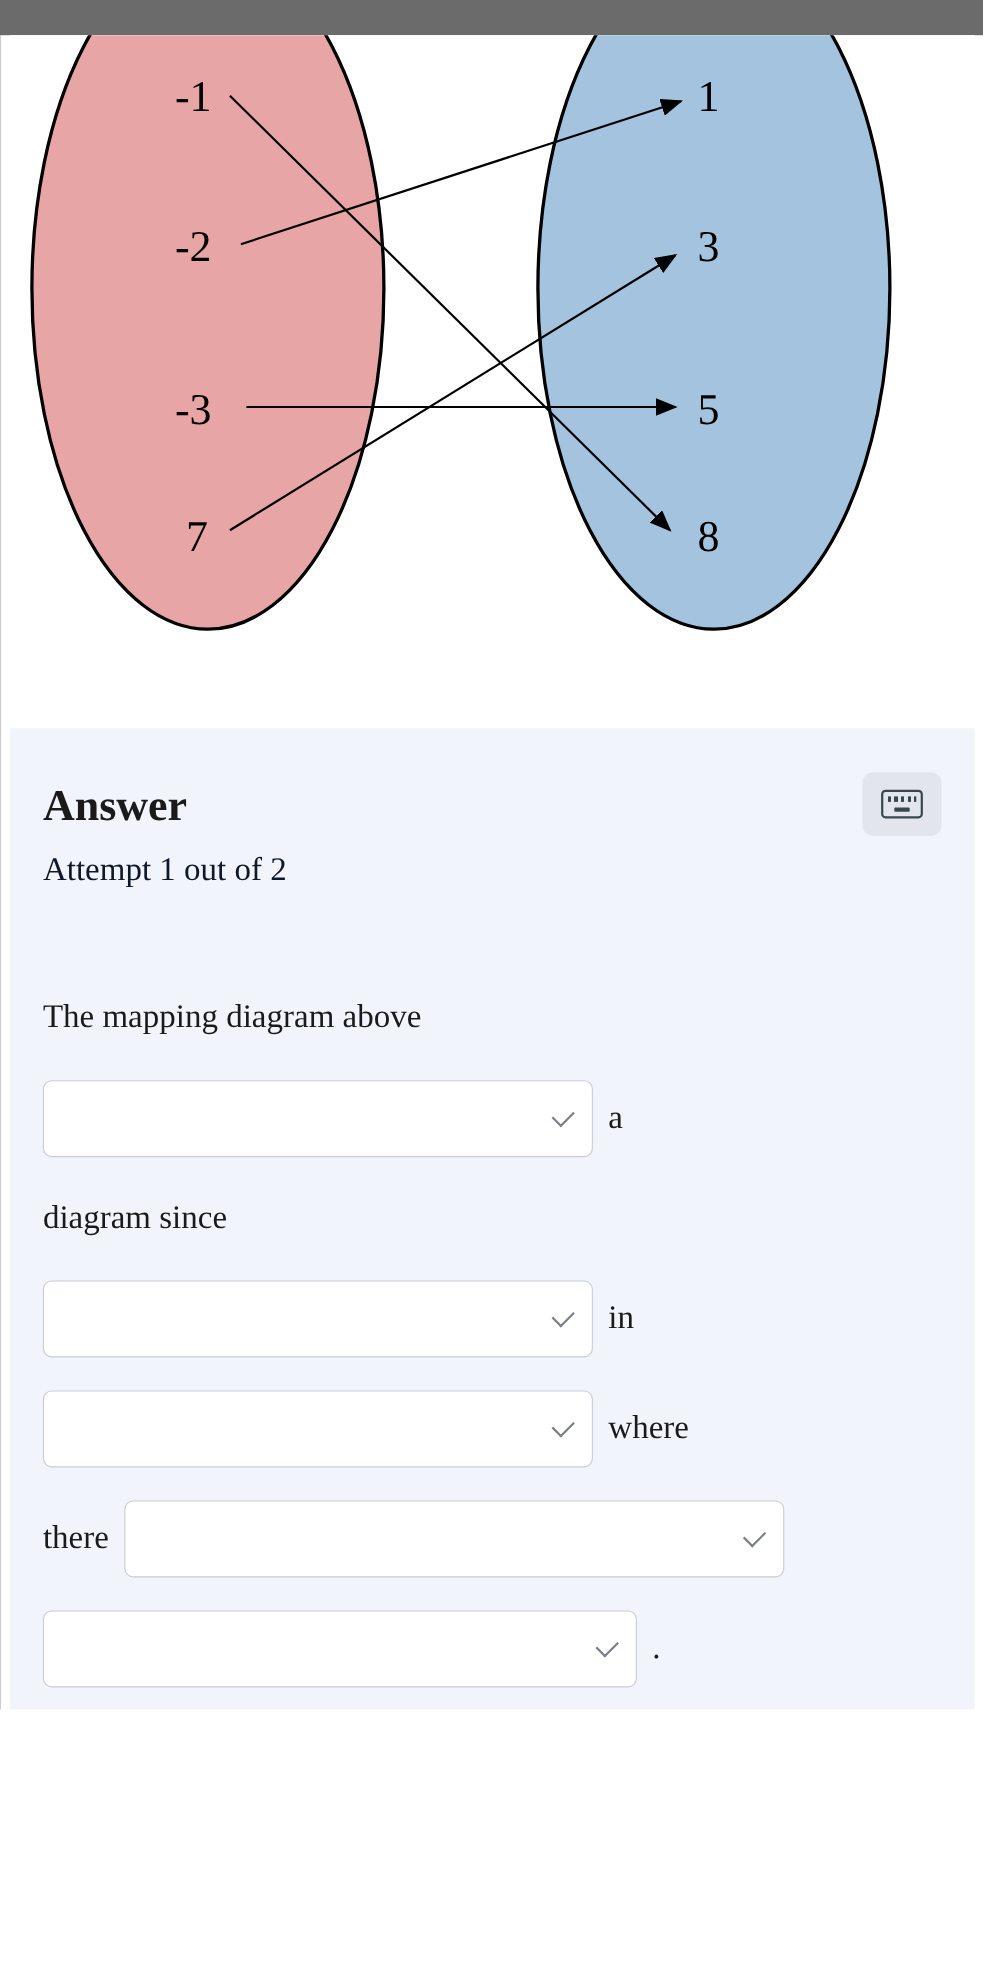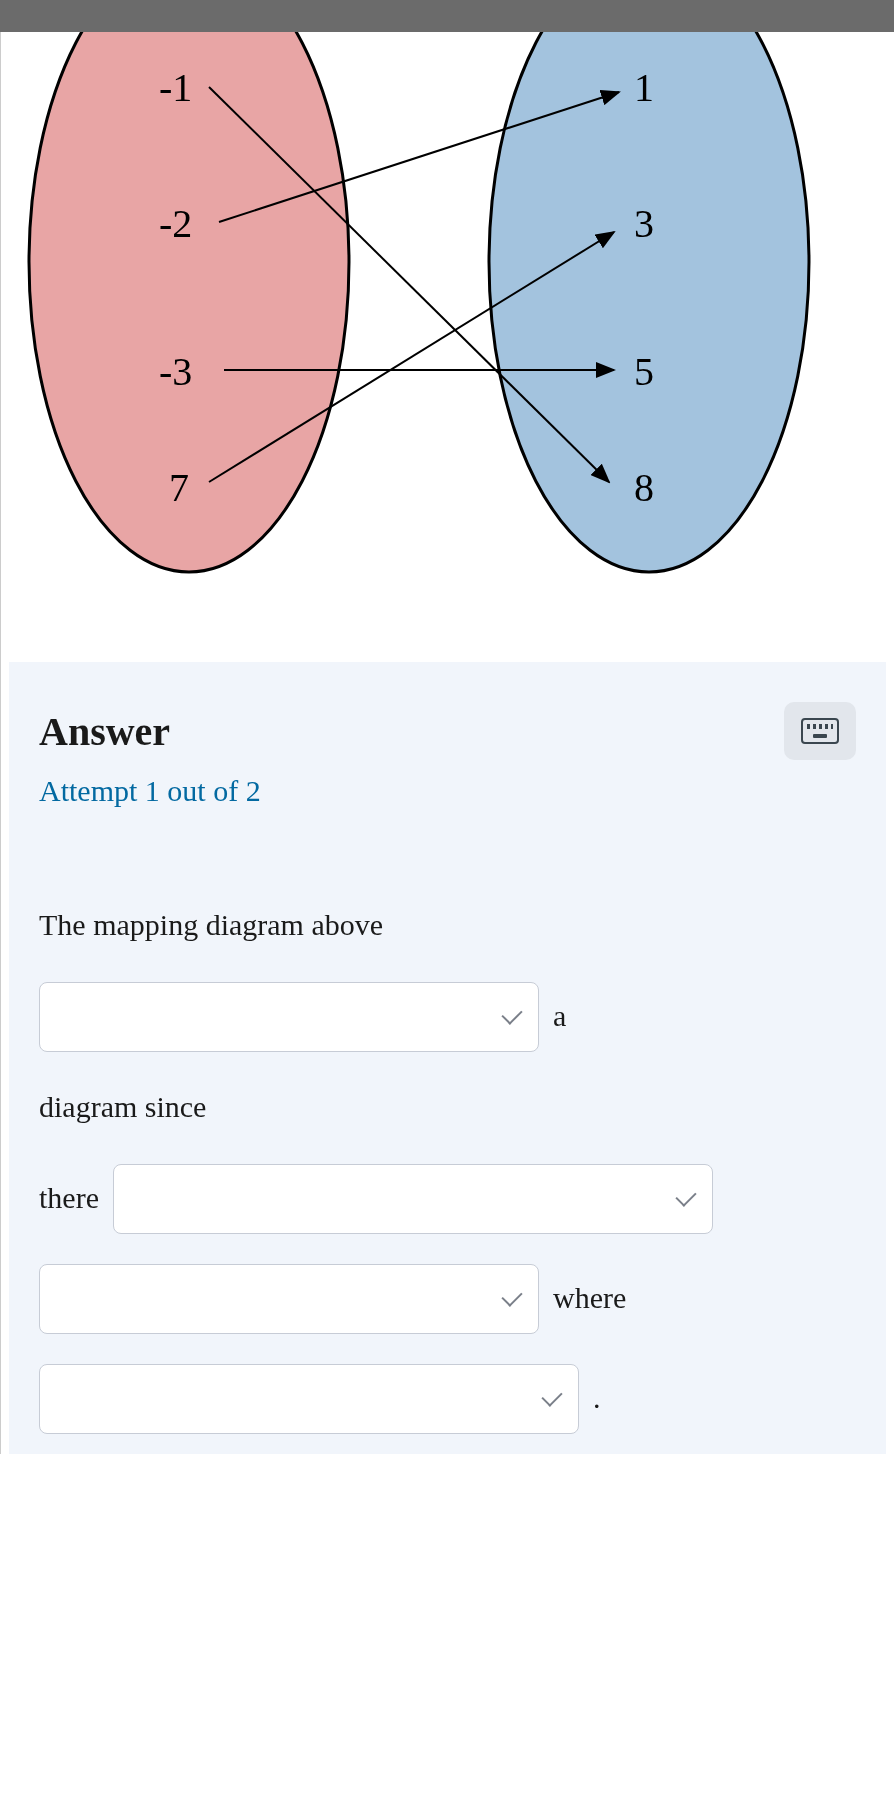--- a/index.html
+++ b/index.html
@@ -80,21 +80,21 @@
   .keyboard-icon::after {
     content: '';
     position: absolute;
     bottom: 4px; left: 10px; right: 10px;
     height: 4px;
     background: #3a464f;
     border-radius: 1px;
   }
   .attempt {
     font-size: 30px;
-    color: #0369a1;
+    color: #0f172a;
     margin-top: 14px;
     font-family: Georgia, serif;
   }
   .sentence {
     margin-top: 90px;
     font-size: 40px;
     color: #1a1a1a;
     line-height: 1.8;
     font-family: Georgia, serif;
   }
@@ -198,33 +198,39 @@
 
       <div class="line">
         <span class="select-wrap">
           <select class="dropdown w-large"></select>
         </span>
         <span class="sentence-text">a</span>
       </div>
 
       <div class="sentence-text" style="margin-top:28px;">diagram since</div>
 
+      <div class="line">
+        <span class="select-wrap">
+          <select class="dropdown w-large"></select>
+        </span>
+        <span class="sentence-text">in</span>
+      </div>
+
+      <div class="line">
+        <span class="select-wrap">
+          <select class="dropdown w-large"></select>
+        </span>
+        <span class="sentence-text">where</span>
+      </div>
 
       <div class="line">
         <span class="sentence-text">there</span>
         <span class="select-wrap">
           <select class="dropdown w-xlarge"></select>
         </span>
-      </div>
-
-      <div class="line">
-        <span class="select-wrap">
-          <select class="dropdown w-large"></select>
-        </span>
-        <span class="sentence-text">where</span>
       </div>
 
       <div class="line">
         <span class="select-wrap">
           <select class="dropdown w-full"></select>
         </span>
         <span class="sentence-text">.</span>
       </div>
     </div>
   </div>

